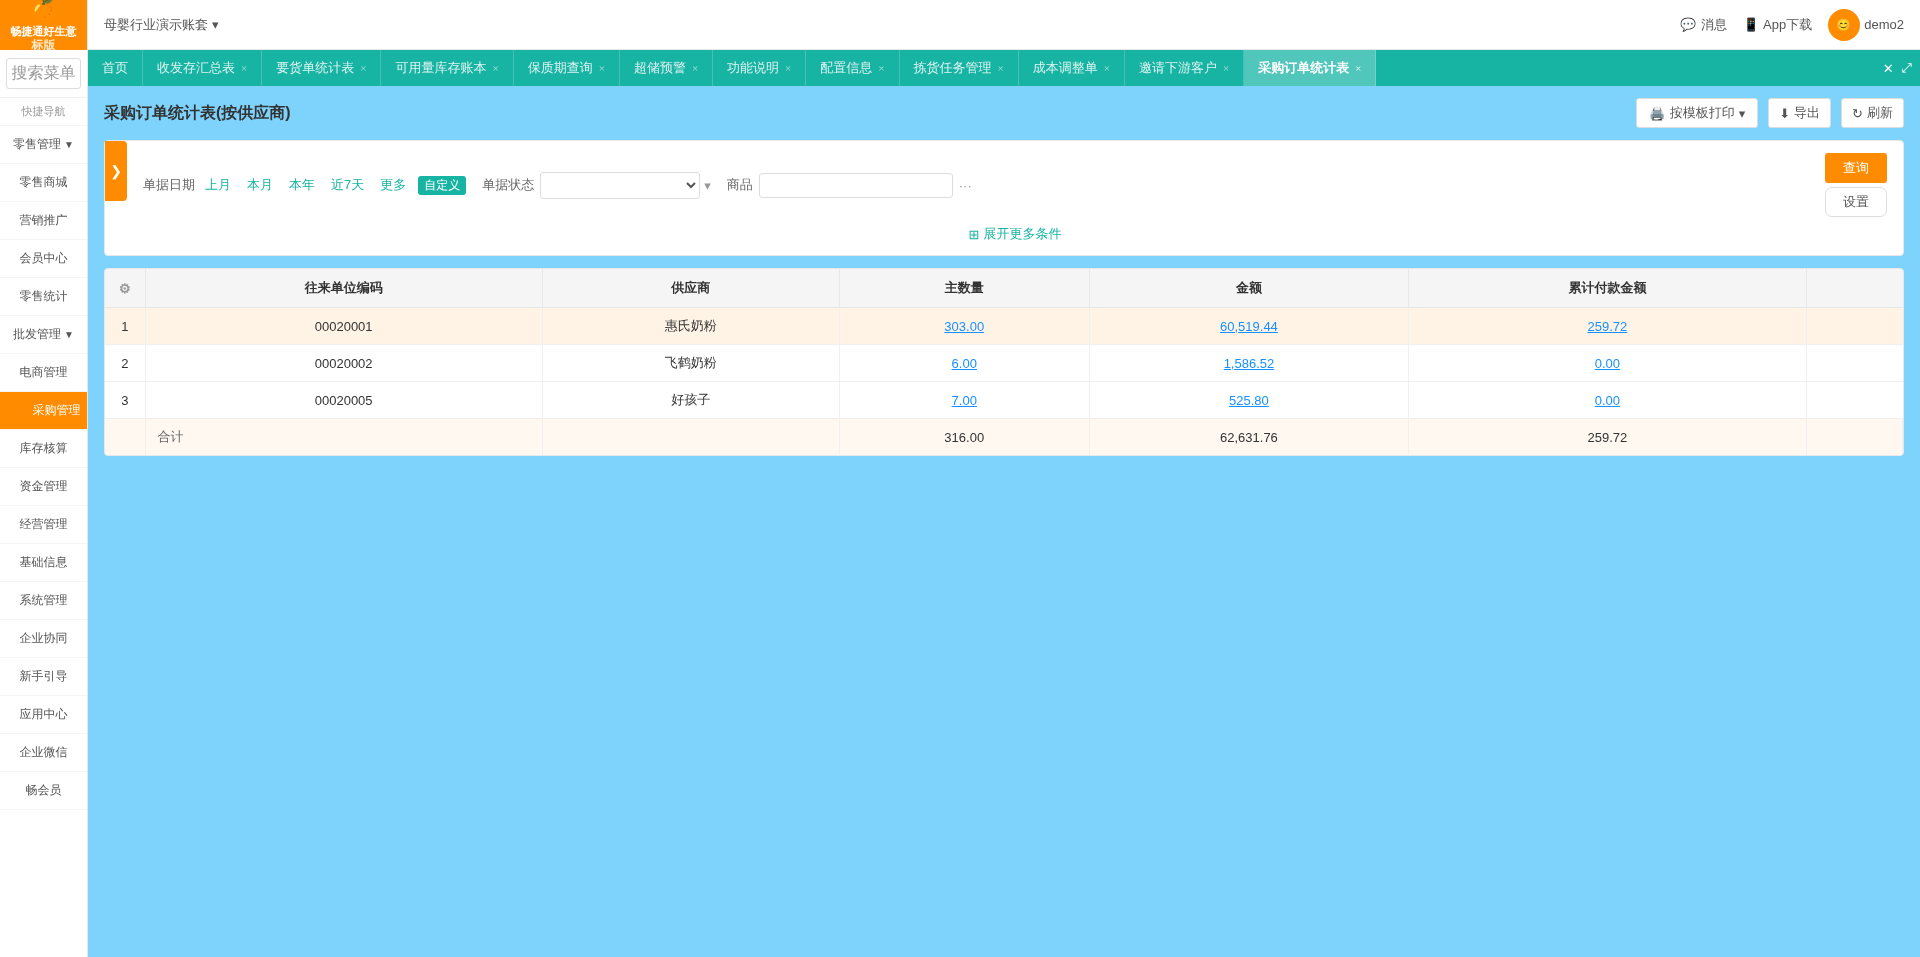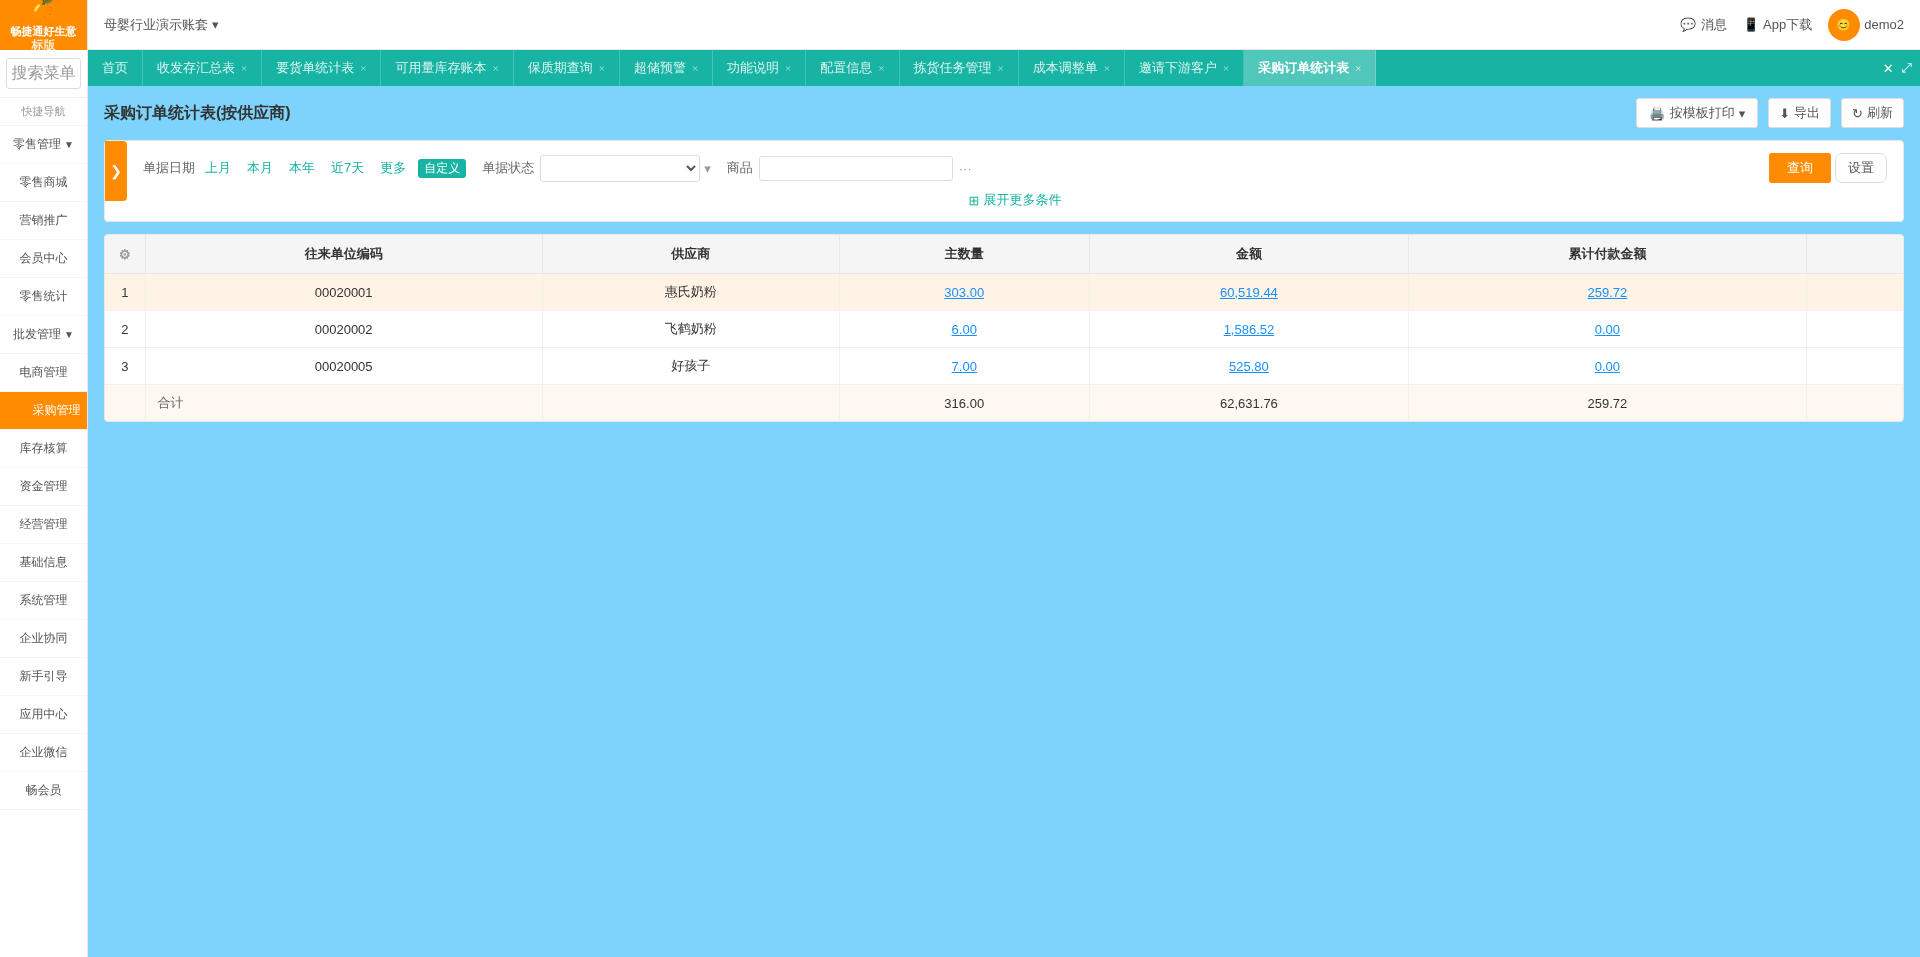--- a/index.html
+++ b/index.html
@@ -295,20 +295,21 @@
       background: #fff;
       color: #555;
       border: 1px solid #ddd;
       border-radius: 7px;
       padding: 5px 12px;
       cursor: pointer;
       font-size: 13px;
     }
     .query-btns {
       display: flex;
+      flex-direction: column;
       gap: 4px;
       margin-left: auto;
     }
 
     
     .data-table {
       background: #fff;
       border-radius: 4px;
       border: 1px solid #e8e8e8;
       overflow: hidden;

